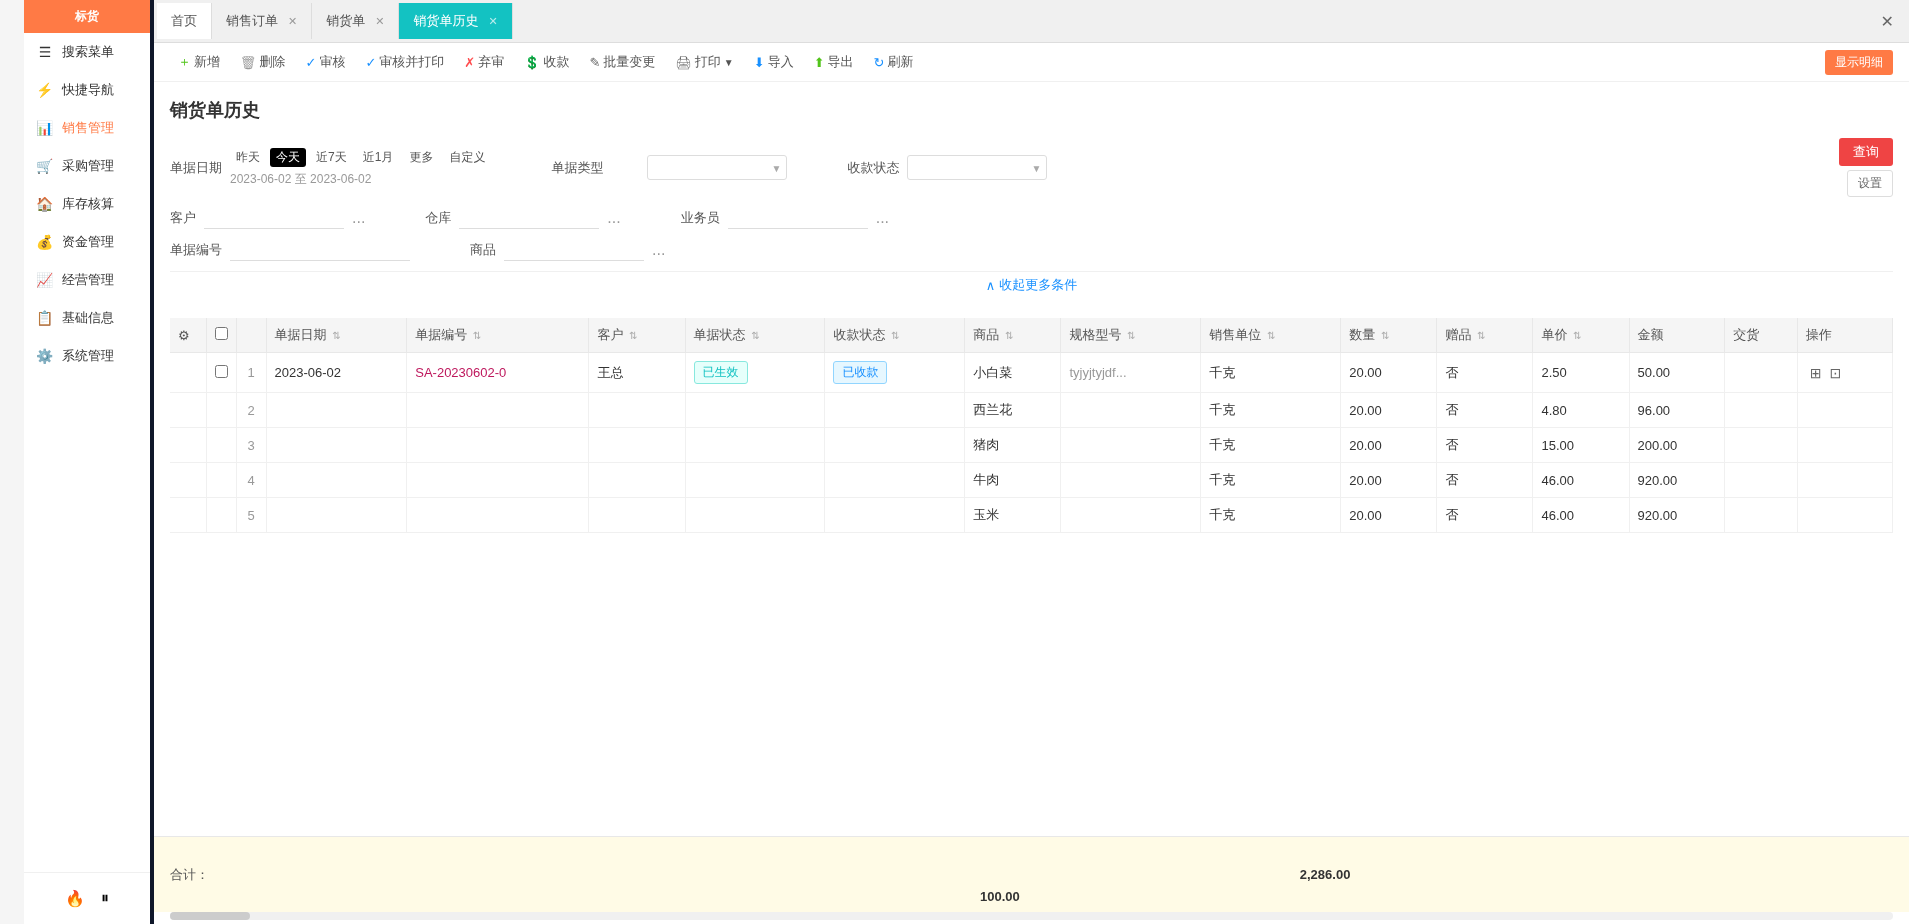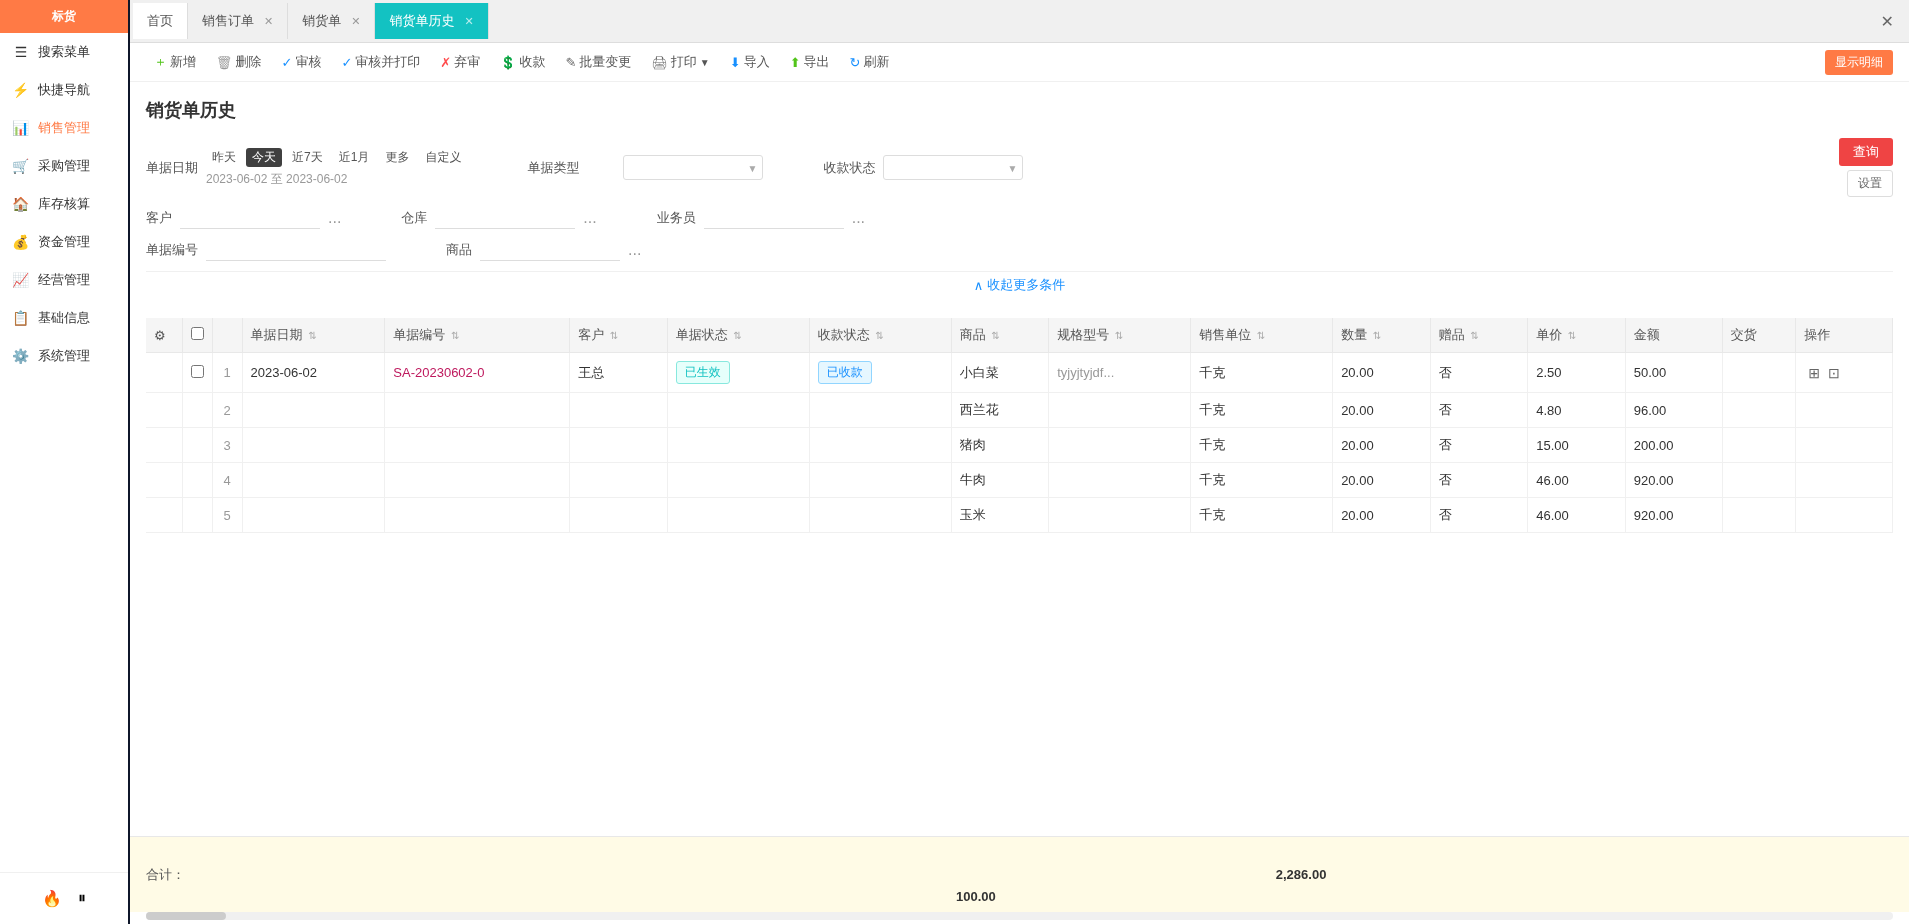--- a/index.html
+++ b/index.html
@@ -2,25 +2,26 @@
 <html><head>
   <meta charset="utf-8">
   <style>
     * { box-sizing: border-box; margin: 0; padding: 0; font-family: 'Microsoft YaHei', Arial, sans-serif; font-size: 13px; }
     body { background: #f5f5f5; display: flex; height: 924px; overflow: hidden; }
 
     
     .sidebar {
       width: 130px;
       background: #fff;
-      border-right: 2px solid #0f172a;
+      border-right: 4px solid #0f172a;
       display: flex;
       flex-direction: column;
       height: 100%;
       flex-shrink: 0;
+      margin-left: 24px;
     }
     .sidebar-logo {
       background: #ff7a45;
       color: #fff;
       text-align: center;
       padding: 8px 4px;
       font-size: 12px;
       font-weight: bold;
     }
     .sidebar-item {
@@ -202,21 +203,21 @@
     
     .date-filter { display: flex; flex-direction: column; gap: 4px; }
     .date-tabs { display: flex; gap: 4px; }
     .date-tab {
       padding: 1px 6px;
       font-size: 12px;
       cursor: pointer;
       color: #555;
       border-radius: 2px;
     }
-    .date-tab.active { background: #404040; color: #fff; border-radius: 3px; }
+    .date-tab.active { background: #000000; color: #fff; border-radius: 3px; }
     .date-range-text { font-size: 12px; color: #999; }
 
     .collapse-bar {
       display: flex;
       align-items: center;
       justify-content: center;
       gap: 4px;
       color: #1890ff;
       font-size: 12px;
       cursor: pointer;

